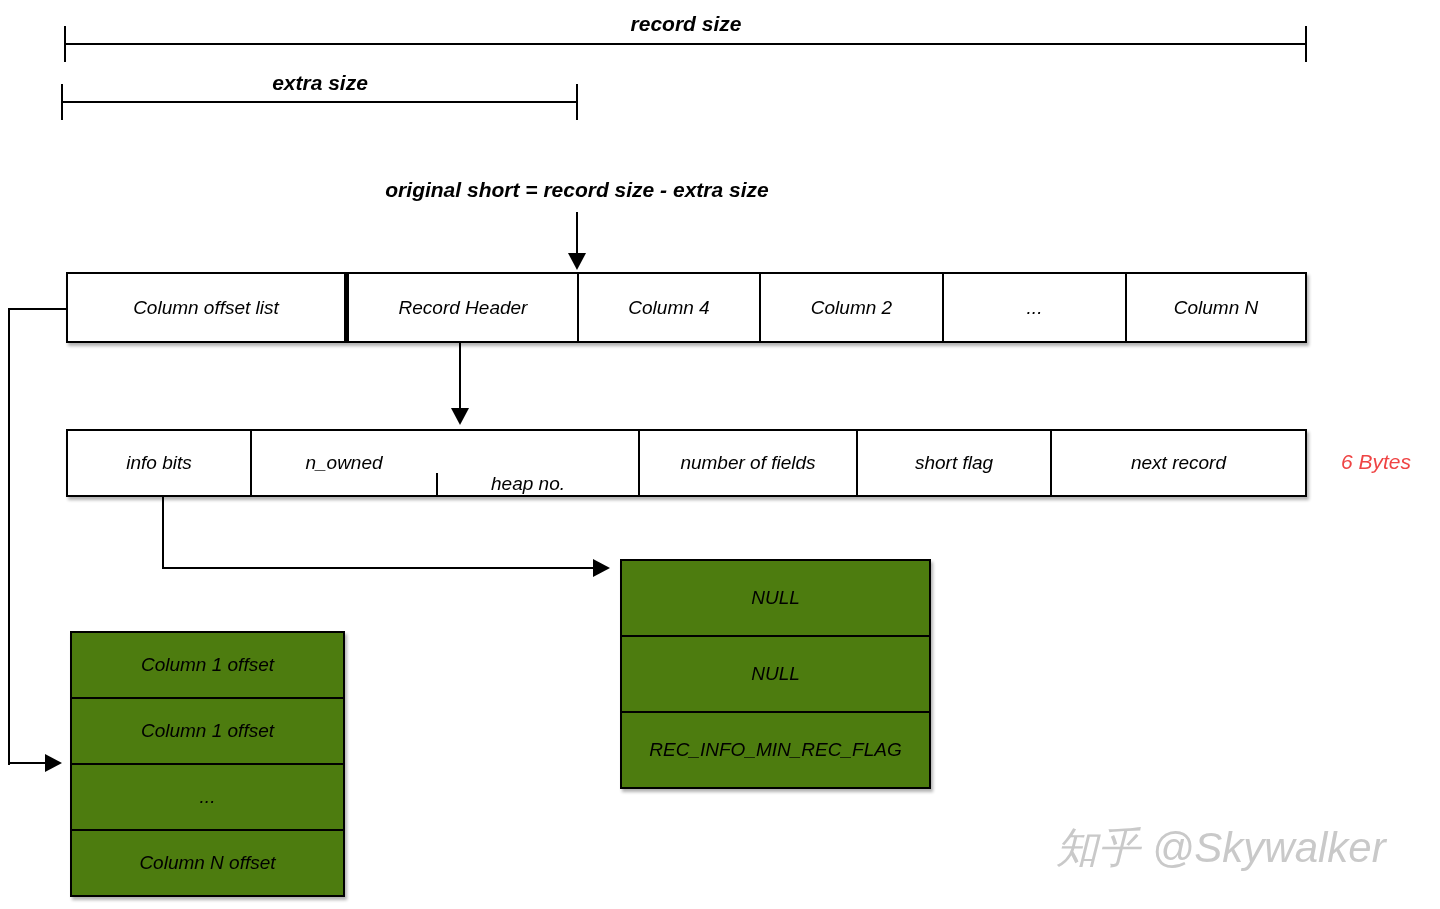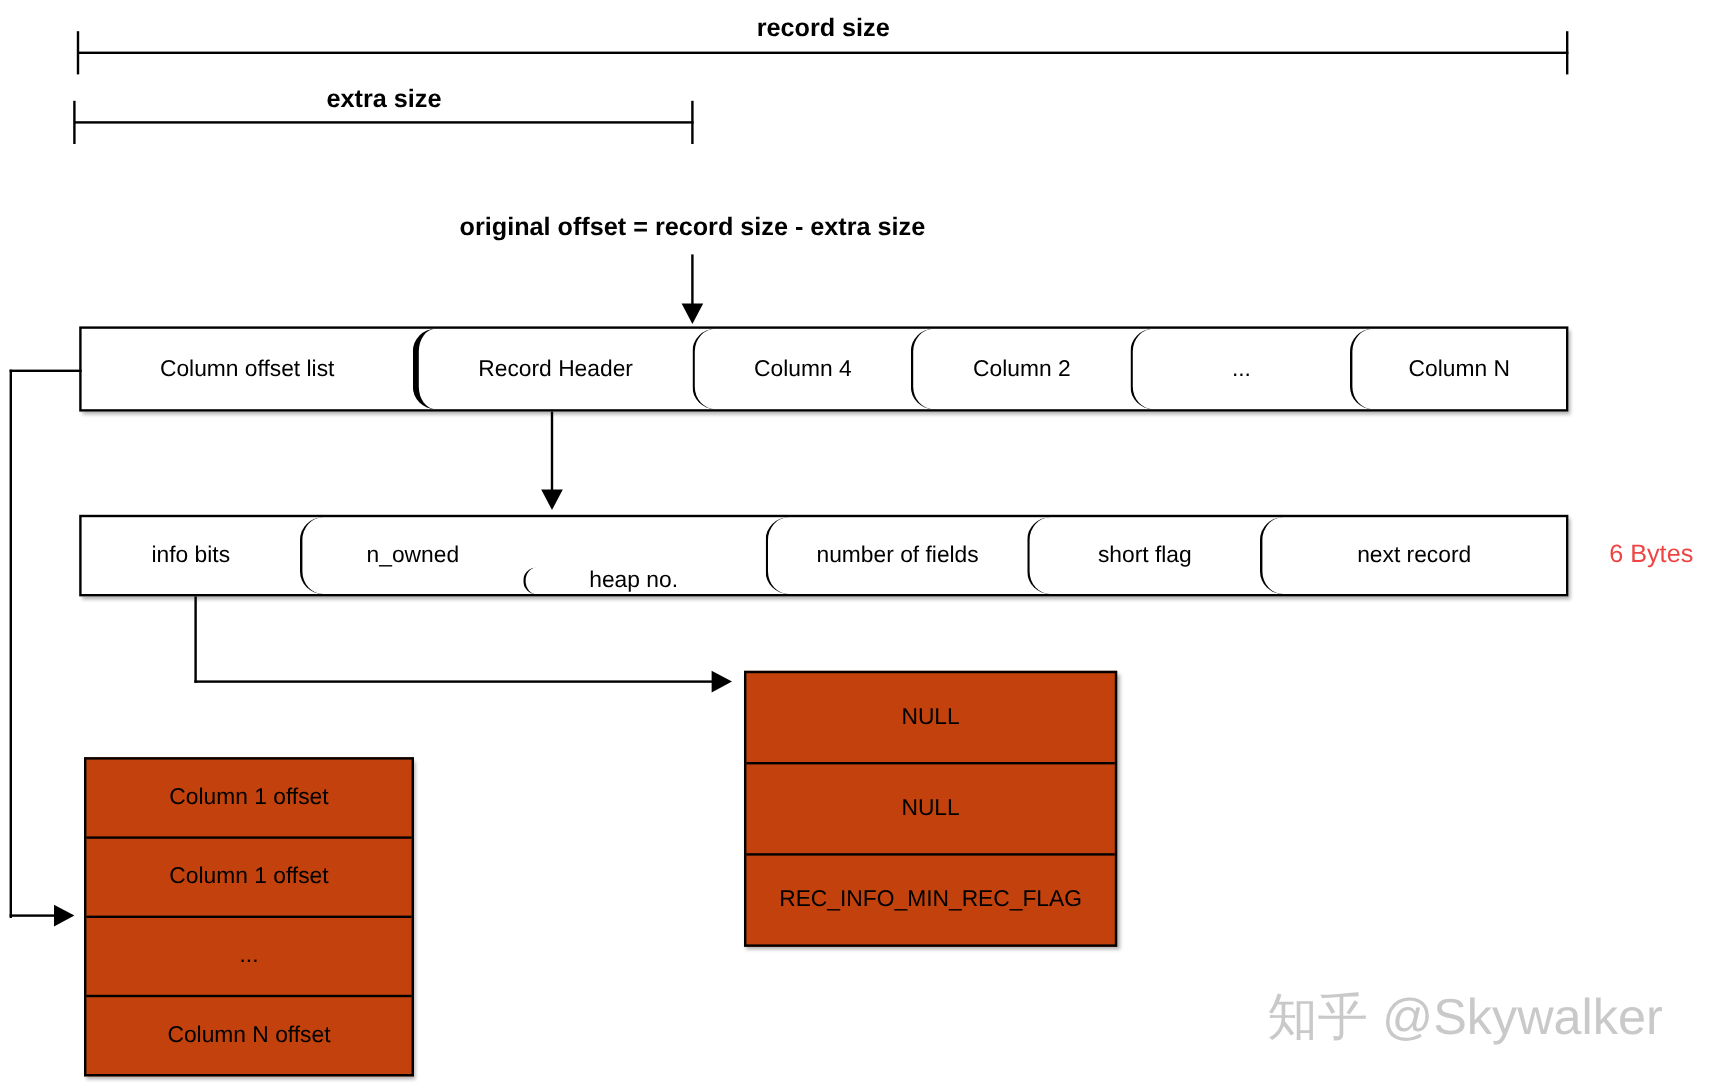--- a/index.html
+++ b/index.html
@@ -4,20 +4,21 @@
 <style>
   html, body { margin: 0; padding: 0; background: #ffffff; }
   .canvas {
     position: relative;
     width: 1440px;
     height: 909px;
     background: #ffffff;
     font-family: "Liberation Sans", sans-serif;
     color: #000000;
     overflow: hidden;
+    font-style: italic;
   }
   .hline { position: absolute; height: 2px; background: #000; }
   .vline { position: absolute; width: 2px; background: #000; }
   .bracket-label {
     position: absolute;
     text-align: center;
     font-weight: bold;
     font-size: 21px;
     color: #000;
   }
@@ -50,29 +51,29 @@
   }
   .cell {
     box-sizing: border-box;
     display: flex;
     align-items: center;
     justify-content: center;
     font-size: 19px;
     white-space: nowrap;
     overflow: hidden;
   }
-  .cell + .cell { border-left: 2px solid #000; border-radius: 19px; }
+  .cell + .cell { border-left: 2px solid #000; }
   .cell.thick-left { border-left: 5px solid #000; }
   .stack {
     position: absolute;
     display: flex;
     flex-direction: column;
     box-sizing: border-box;
     border: 2px solid #000;
-    background: #c2410c;
+    background: #4d7c0f;
     box-shadow: 2px 3px 3px rgba(0,0,0,0.30);
   }
   .stack-row {
     flex: 1 1 0;
     display: flex;
     align-items: center;
     justify-content: center;
     font-size: 19px;
     white-space: nowrap;
   }
@@ -99,21 +100,21 @@
   <div class="bracket-label" style="left:65px; top:12px; width:1242px;">record size</div>
   <div class="hline" style="left:65px; top:43px; width:1242px;"></div>
   <div class="vline" style="left:64px; top:26px; height:36px;"></div>
   <div class="vline" style="left:1305px; top:26px; height:36px;"></div>
 
   <div class="bracket-label" style="left:62px; top:71px; width:516px;">extra size</div>
   <div class="hline" style="left:62px; top:101px; width:516px;"></div>
   <div class="vline" style="left:61px; top:84px; height:36px;"></div>
   <div class="vline" style="left:576px; top:84px; height:36px;"></div>
 
-  <div class="formula" style="left:257px; top:178px; width:640px;">original offset = record size - extra size</div>
+  <div class="formula" style="left:257px; top:178px; width:640px;">original short = record size - extra size</div>
   <div class="vline" style="left:576px; top:212px; height:44px;"></div>
   <div class="ah-down" style="left:568px; top:253px;"></div>
 
   <div class="boxrow" style="left:66px; top:272px; width:1241px; height:71px;">
     <div class="cell" style="flex:0 0 276px;">Column offset list</div>
     <div class="cell thick-left" style="flex:0 0 233px;">Record Header</div>
     <div class="cell" style="flex:0 0 182px;">Column 4</div>
     <div class="cell" style="flex:0 0 183px;">Column 2</div>
     <div class="cell" style="flex:0 0 183px;">...</div>
     <div class="cell" style="flex:1 1 auto;">Column N</div>

